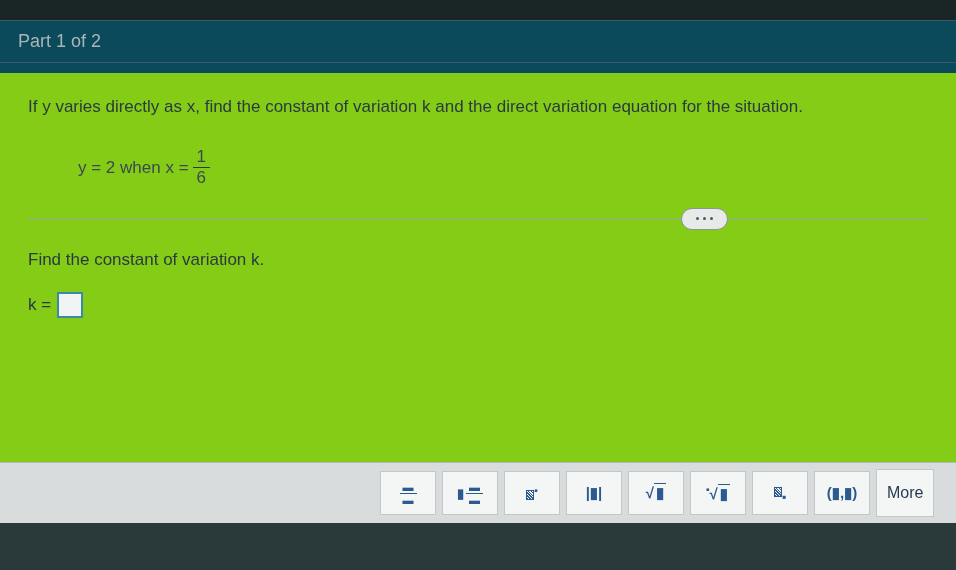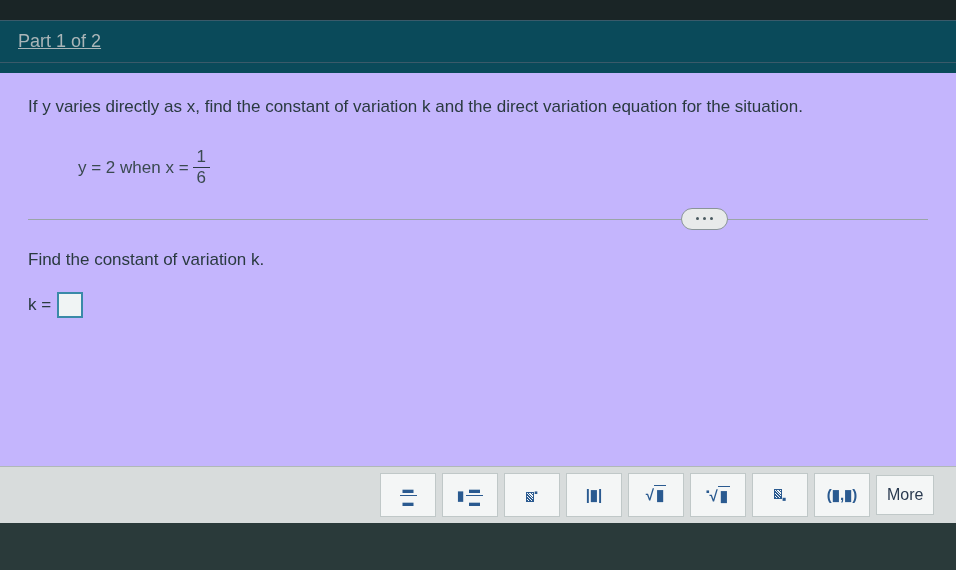--- a/index.html
+++ b/index.html
@@ -15,24 +15,23 @@
       background: #1a2526;
     }
     .part-header {
       background: #0a4a5a;
       color: #aab5b8;
       padding: 10px 18px;
       font-size: 18px;
       font-weight: 500;
       border-top: 1px solid #3a5a6a;
       border-bottom: 1px solid #3a5a6a;
-      text-decoration: underline;
     }
     .content-area {
-      background: #c4b5fd;
+      background: #84cc16;
       padding: 22px 28px 10px 28px;
       height: 460px;
       position: relative;
       margin: 0 0 0 0;
       border-top: 10px solid #0a4a5a;
     }
     .question-text {
       color: #2a3a40;
       font-size: 17px;
       margin-bottom: 28px;
@@ -132,21 +131,21 @@
     .tb-btn .mini-frac {
       display: inline-flex; flex-direction: column; align-items: center; font-size: 11px;
     }
     .tb-btn .mini-frac .n { border-bottom: 1.5px solid #2a5a90; color:#2a5a90; padding: 0 3px; font-weight:bold;}
     .tb-btn .mini-frac .d { color:#2a5a90; padding: 0 3px; font-weight:bold;}
     .tb-btn .mixed { display:flex; align-items:center; gap:2px; }
     .tb-btn .mixed .whole { font-size:13px; color:#2a5a90; font-weight:bold;}
     .tb-more {
       background: #f4f6f6;
       border: 1px solid #c0c8c8;
-      height: 40px;
+      height: 48px;
       padding: 0 10px;
       display: flex;
       align-items: center;
       justify-content: center;
       font-size: 16px;
       color: #2a3a50;
       cursor: pointer;
     }
     .blk { color:#2a5a90; font-weight:bold; }
     .dshblk { display:inline-block; width:8px; height:10px; background:repeating-linear-gradient(45deg,#2a5a90,#2a5a90 1px,transparent 1px,transparent 2px); border:1px solid #2a5a90; }

